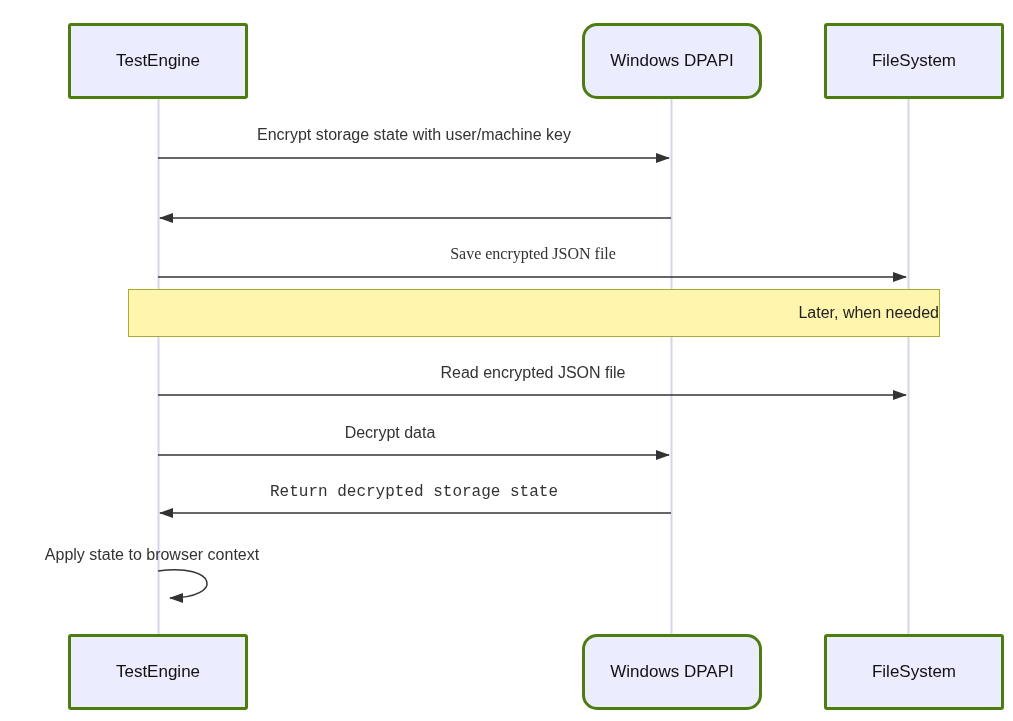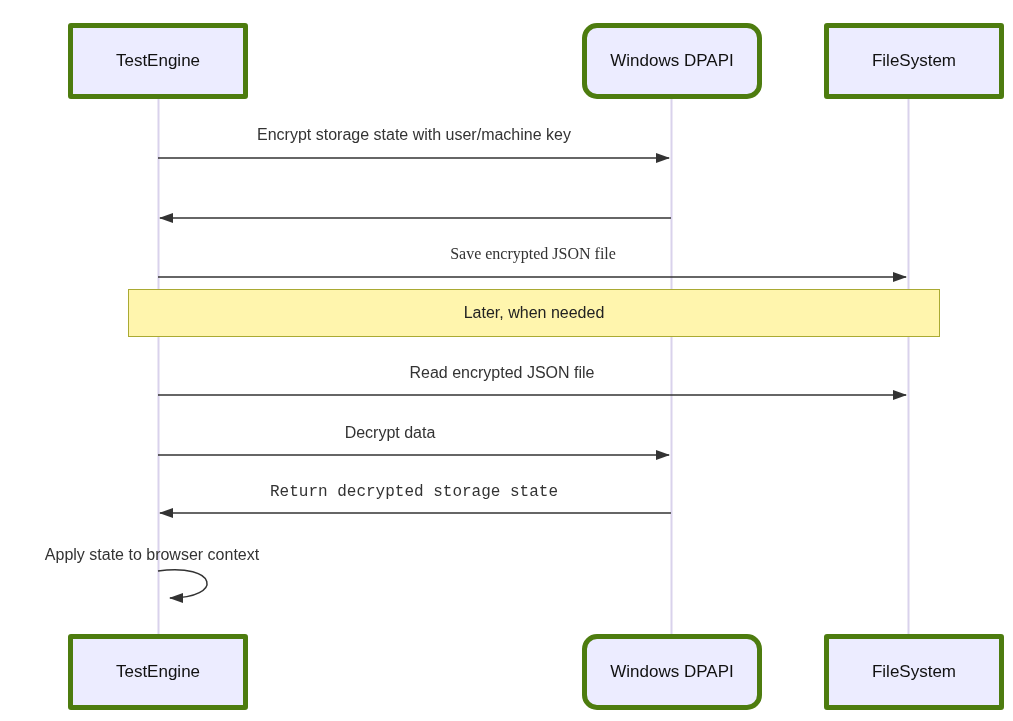--- a/index.html
+++ b/index.html
@@ -18,21 +18,21 @@
   .canvas svg.connectors {
     position: absolute;
     left: 0; top: 0;
     width: 1013px; height: 721px;
   }
   .actor-box {
     position: absolute;
     width: 180px;
     height: 76px;
     background: #ECECFF;
-    border: 5px solid #4d7c0f;
+    border: 3px solid #4d7c0f;
     border-radius: 3px;
     box-sizing: border-box;
     display: flex;
     align-items: center;
     justify-content: center;
     font-size: 17px;
     color: #111111;
   }
   .actor-top    { top: 23px; }
   .actor-bottom { top: 634px; }
@@ -43,36 +43,36 @@
     position: absolute;
     transform: translateX(-50%);
     white-space: nowrap;
     font-size: 16px;
     color: #333333;
     line-height: 20px;
   }
   .msg-1 { left: 414px; top: 125px; }
   .msg-2 { left: 414px; top: 185px; }
   .msg-3 { left: 533px; top: 244px; font-family: Liberation Serif, serif; }
-  .msg-4 { left: 502px; top: 363px; }
+  .msg-4 { left: 533px; top: 363px; }
   .msg-5 { left: 390px; top: 423px; }
   .msg-6 { left: 414px; top: 482px; font-family: Liberation Mono, monospace; }
   .msg-7 { left: 152px; top: 545px; }
   .note-band {
     position: absolute;
     left: 128px;
     top: 289px;
     width: 812px;
     height: 48px;
     background: #FFF5AD;
     border: 1px solid #AAAA33;
     box-sizing: border-box;
     display: flex;
     align-items: center;
-    justify-content: center;
+    justify-content: flex-end;
     font-size: 16px;
     color: #222222;
   }
 </style>
 </head>
 <body>
 
 <div class="canvas">
 
   <svg class="connectors" viewBox="0 0 1013 721" xmlns="http://www.w3.org/2000/svg">

